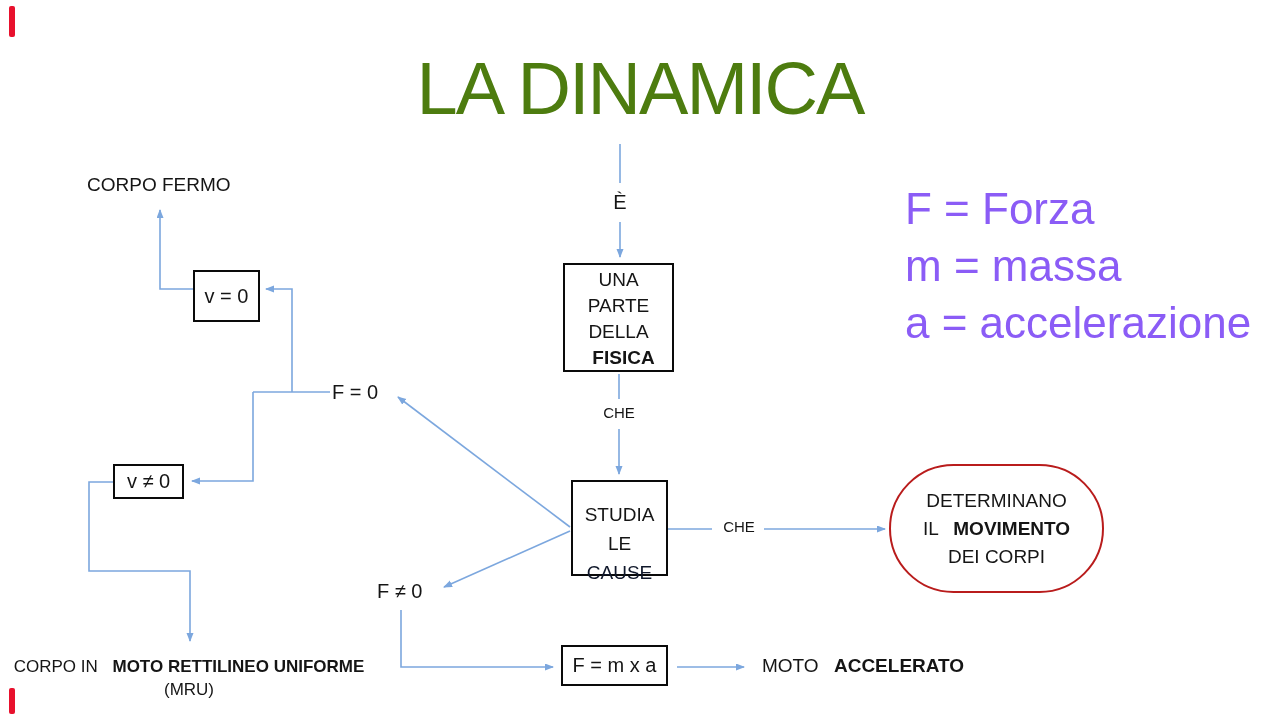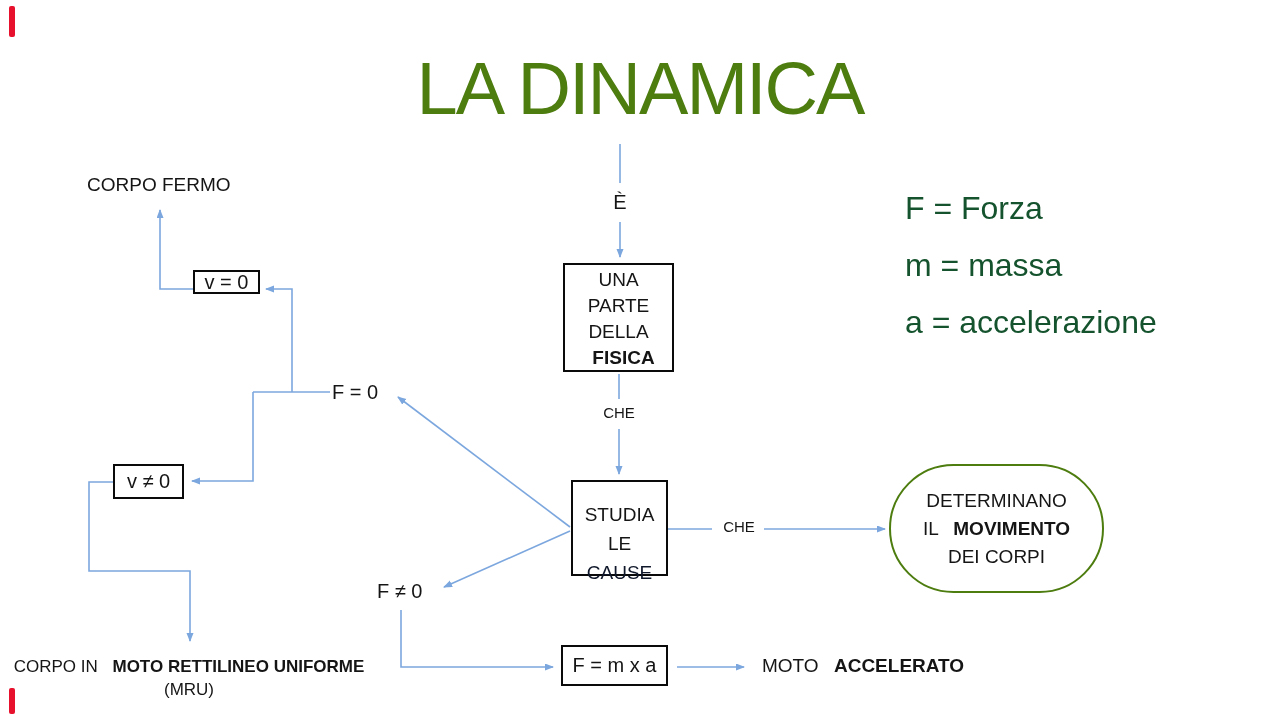--- a/index.html
+++ b/index.html
@@ -9,37 +9,37 @@
   .red-mark.top{top:6px;height:31px;}
   .red-mark.bottom{top:688px;height:26px;}
   .title{position:absolute;left:50%;top:46px;transform:translateX(-50%);margin:0;
          font-size:74px;font-weight:400;letter-spacing:-2px;white-space:nowrap;color:#4d7c0f;}
   .connectors{position:absolute;left:0;top:0;pointer-events:none;}
   .box{position:absolute;box-sizing:border-box;border:2px solid #0a0a0a;background:#fff;
        text-align:center;font-size:19px;color:#151515;}
   .box.small{display:flex;align-items:center;justify-content:center;font-size:20px;}
   .box.fisica{left:563px;top:263px;width:111px;height:109px;line-height:26px;padding-top:2px;}
   .box.studia{left:571px;top:480px;width:97px;height:96px;line-height:29px;padding-top:18px;}
-  .box.v0{left:193px;top:270px;width:67px;height:24px;}
+  .box.v0{left:193px;top:270px;width:67px;height:52px;}
   .box.vneq0{left:113px;top:464px;width:71px;height:35px;}
   .box.fmxa{left:561px;top:627px;width:107px;height:41px;margin-top:18px;}
   .ellipse{position:absolute;left:889px;top:464px;width:215px;height:129px;box-sizing:border-box;
-           border:2px solid #4d7c0f;border-radius:66px;background:#fff;text-align:center;
+           border:2px solid #b91c1c;border-radius:66px;background:#fff;text-align:center;
            font-size:19px;line-height:28px;padding-top:21px;color:#151515;}
   .lbl{position:absolute;white-space:nowrap;color:#151515;background:#fff;}
   .lbl.e{left:603px;top:191px;width:34px;text-align:center;font-size:20px;}
   .lbl.che-top{left:598px;top:404px;width:42px;text-align:center;font-size:15px;}
   .lbl.che-right{left:718px;top:518px;width:42px;text-align:center;font-size:15px;}
   .lbl.f0{left:332px;top:381px;font-size:20px;}
   .lbl.fneq0{left:377px;top:580px;font-size:20px;}
   .lbl.corpo-fermo{left:87px;top:174px;font-size:19px;}
   .lbl.moto-acc{left:762px;top:655px;font-size:19px;}
   .corpo-moto{position:absolute;left:0px;top:655px;width:378px;text-align:center;
               font-size:17px;line-height:23px;color:#151515;}
-  .legend{position:absolute;left:905px;top:180px;font-size:32px;line-height:57px;color:#14532d;}
+  .legend{position:absolute;left:905px;top:180px;font-size:44px;line-height:57px;color:#8b5cf6;}
   .b{font-weight:bold;padding-left:10px;}
   .red{color:#0f172a;}
 </style>
 </head>
 <body>
 
 <div class="stage">
 
   <div class="red-mark top"></div>
   <div class="red-mark bottom"></div>

